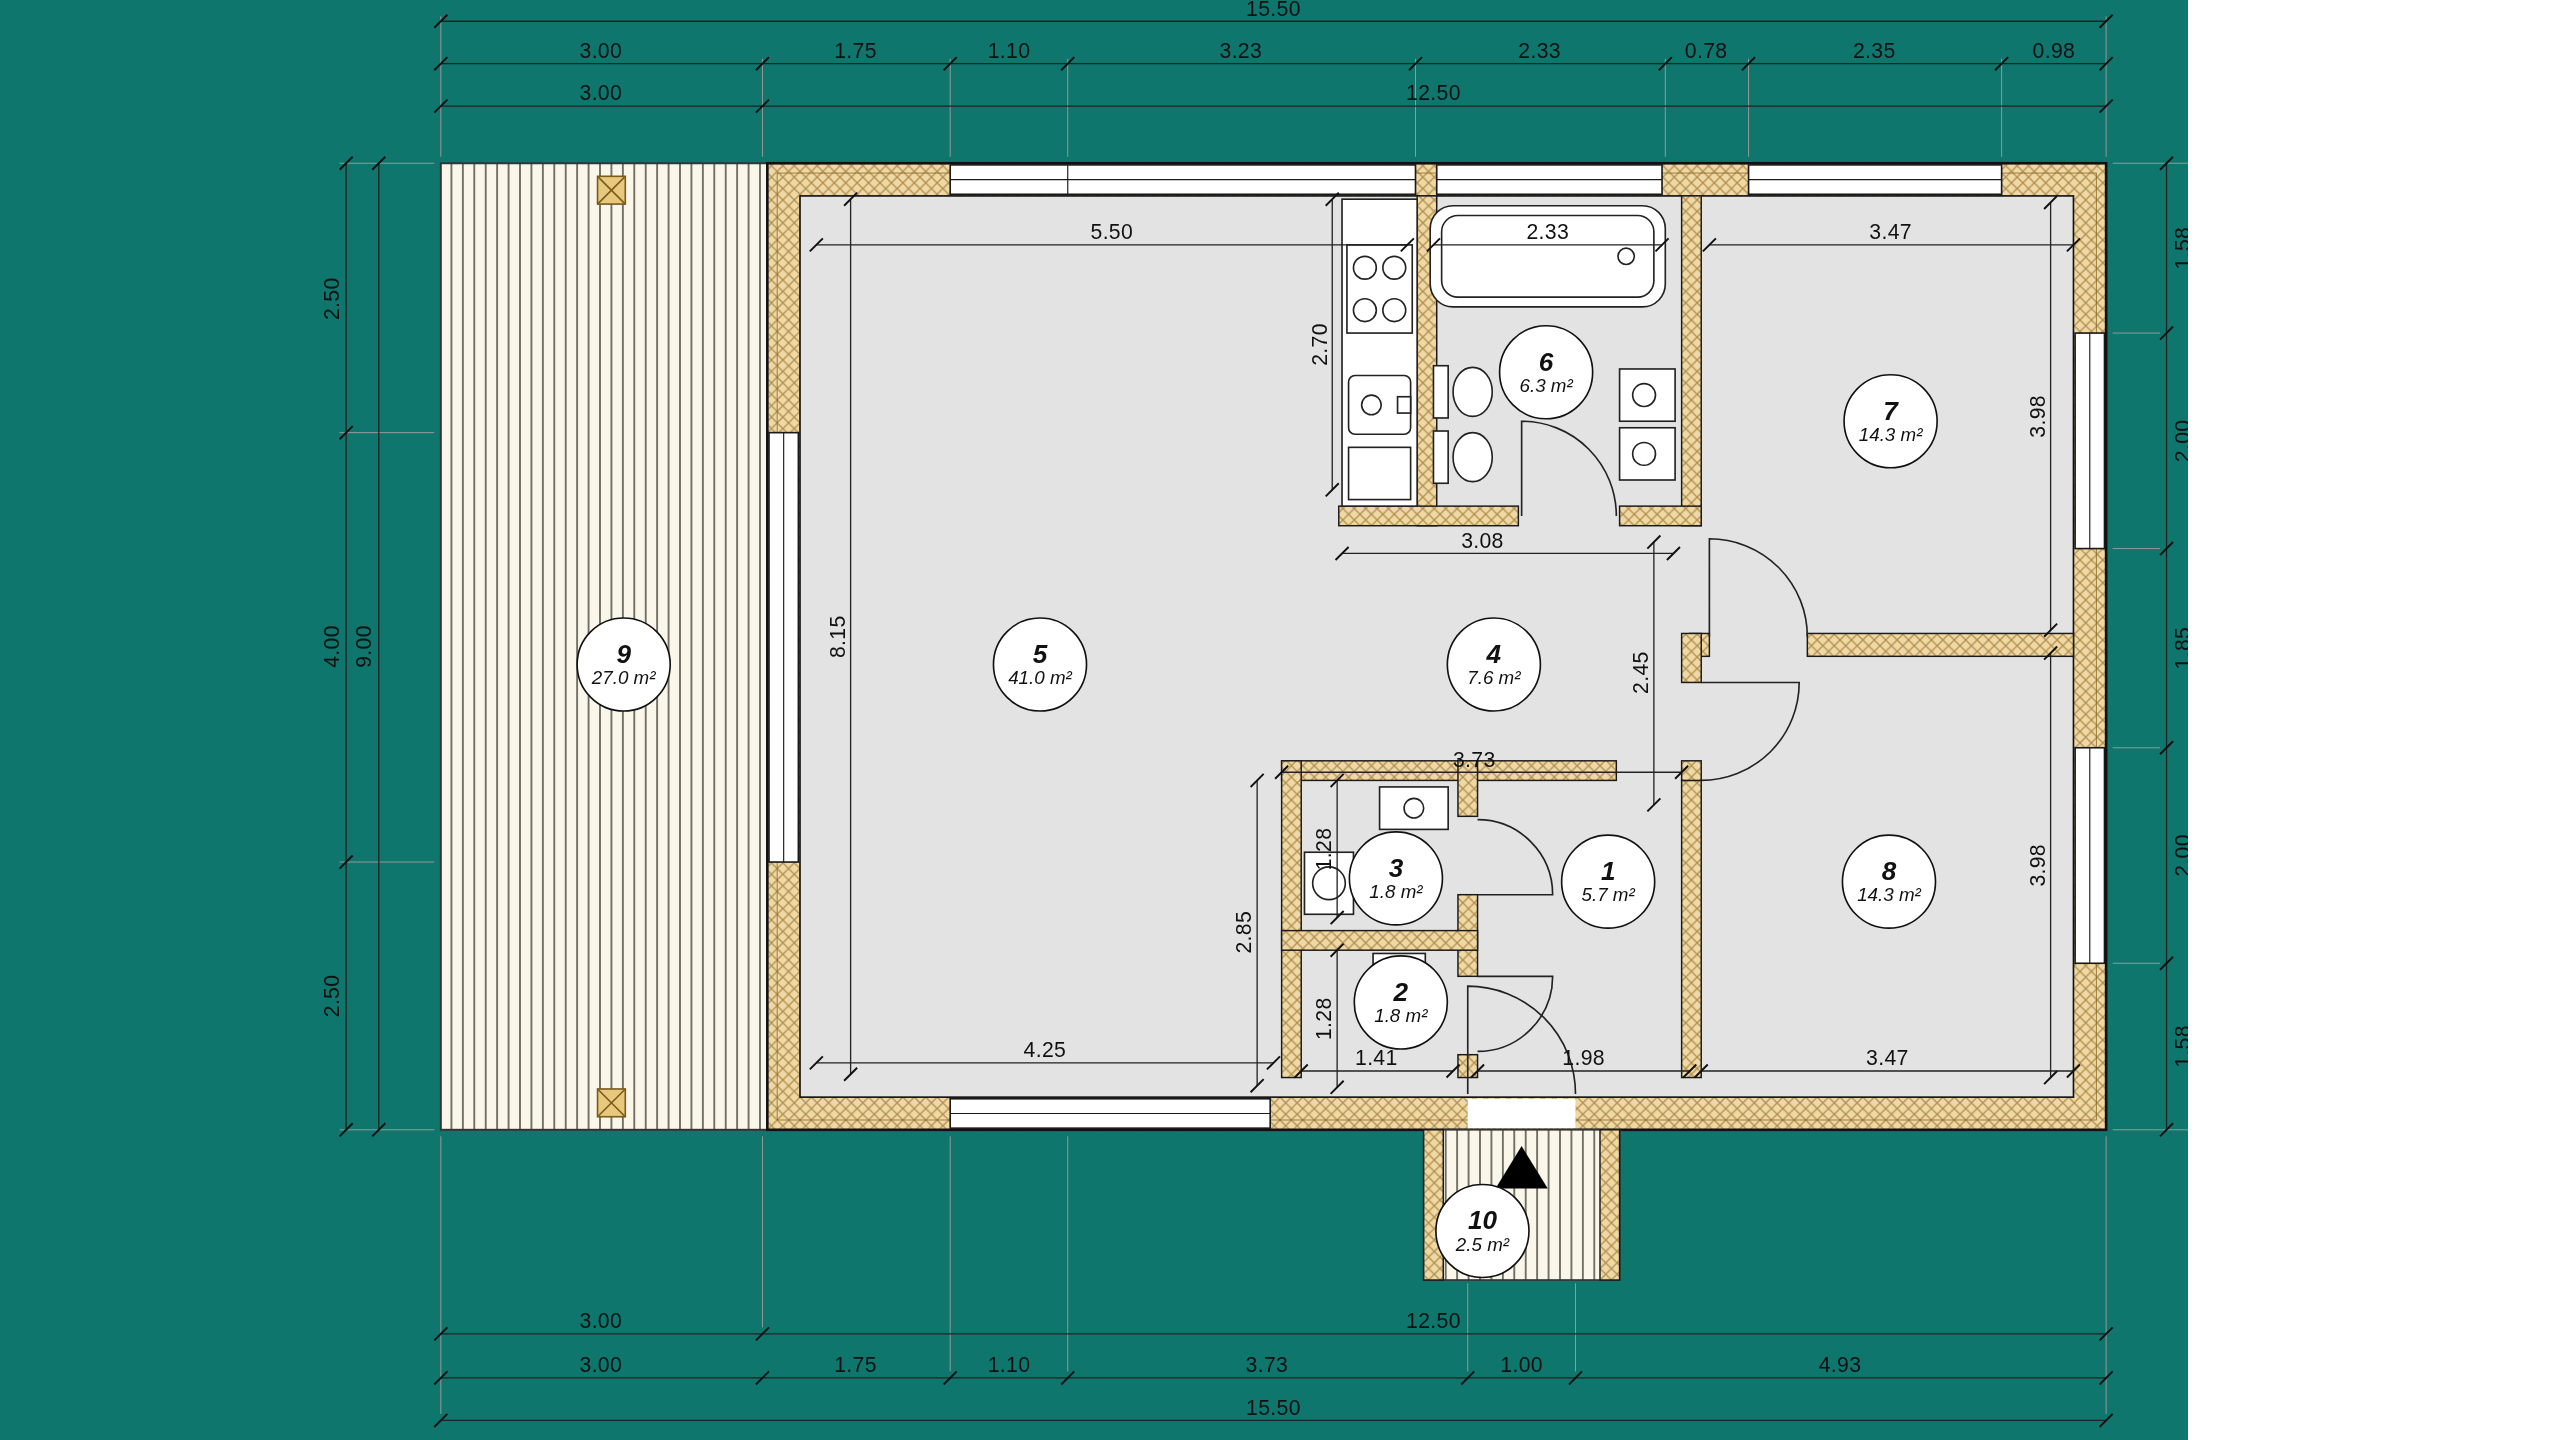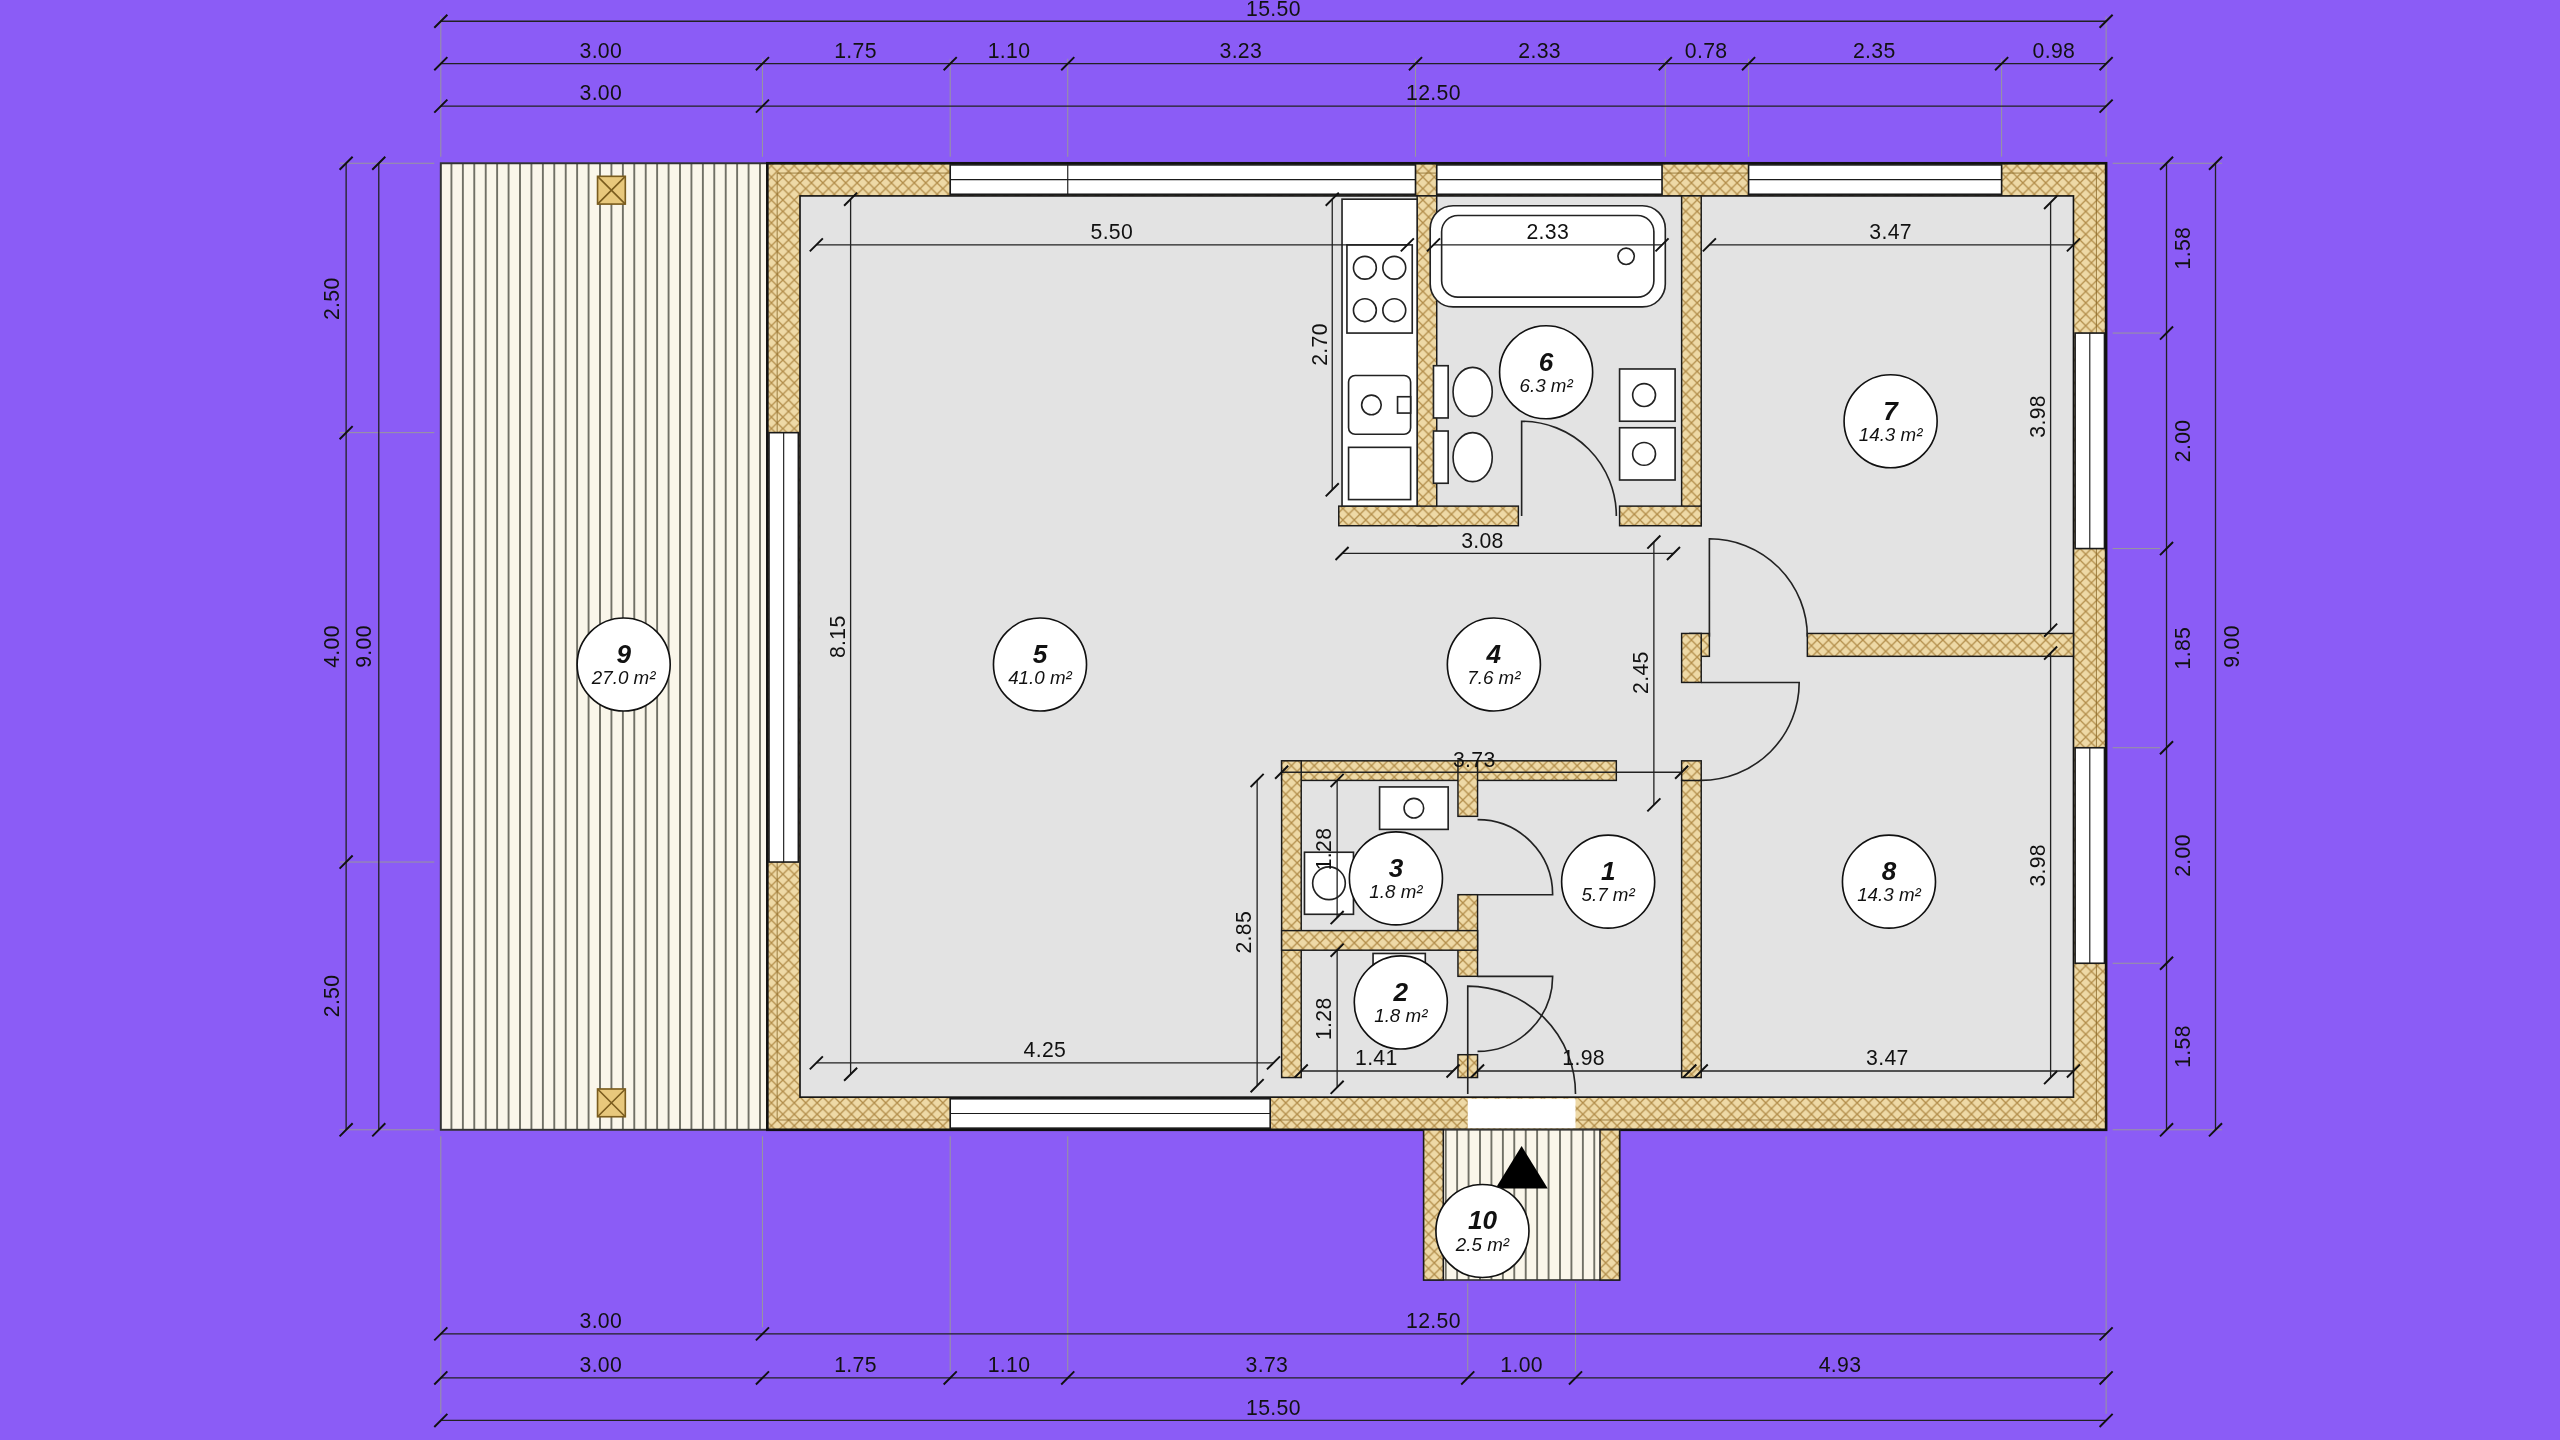--- a/index.html
+++ b/index.html
@@ -1,16 +1,16 @@
 <!DOCTYPE html>
 <html><head>
 <meta charset="utf-8">
 <style>
   html,body { margin:0; padding:0; background:#fff; font-family:"Liberation Sans", sans-serif; }
-  .stage { position:relative; width:2560px; height:1440px; background:#8b5cf6; overflow:hidden; }
+  .stage { position:relative; width:2188px; height:1440px; background:#0f766e; overflow:hidden; }
   .design { position:absolute; left:0; top:0; width:1568px; height:882px;
             transform:scale(1.63265); transform-origin:0 0; }
   .design svg { position:absolute; left:0; top:0; }
 
   .dim  { position:absolute; font-size:13px; color:#111; white-space:nowrap;
           transform:translate(-50%,-50%); letter-spacing:0.2px; }
   .dimv { transform:translate(-50%,-50%) rotate(-90deg); }
 
   .badge { position:absolute; width:56px; height:56px; border:1.8px solid #111;
            border-radius:50%; background:#fff; transform:translate(-50%,-50%);

